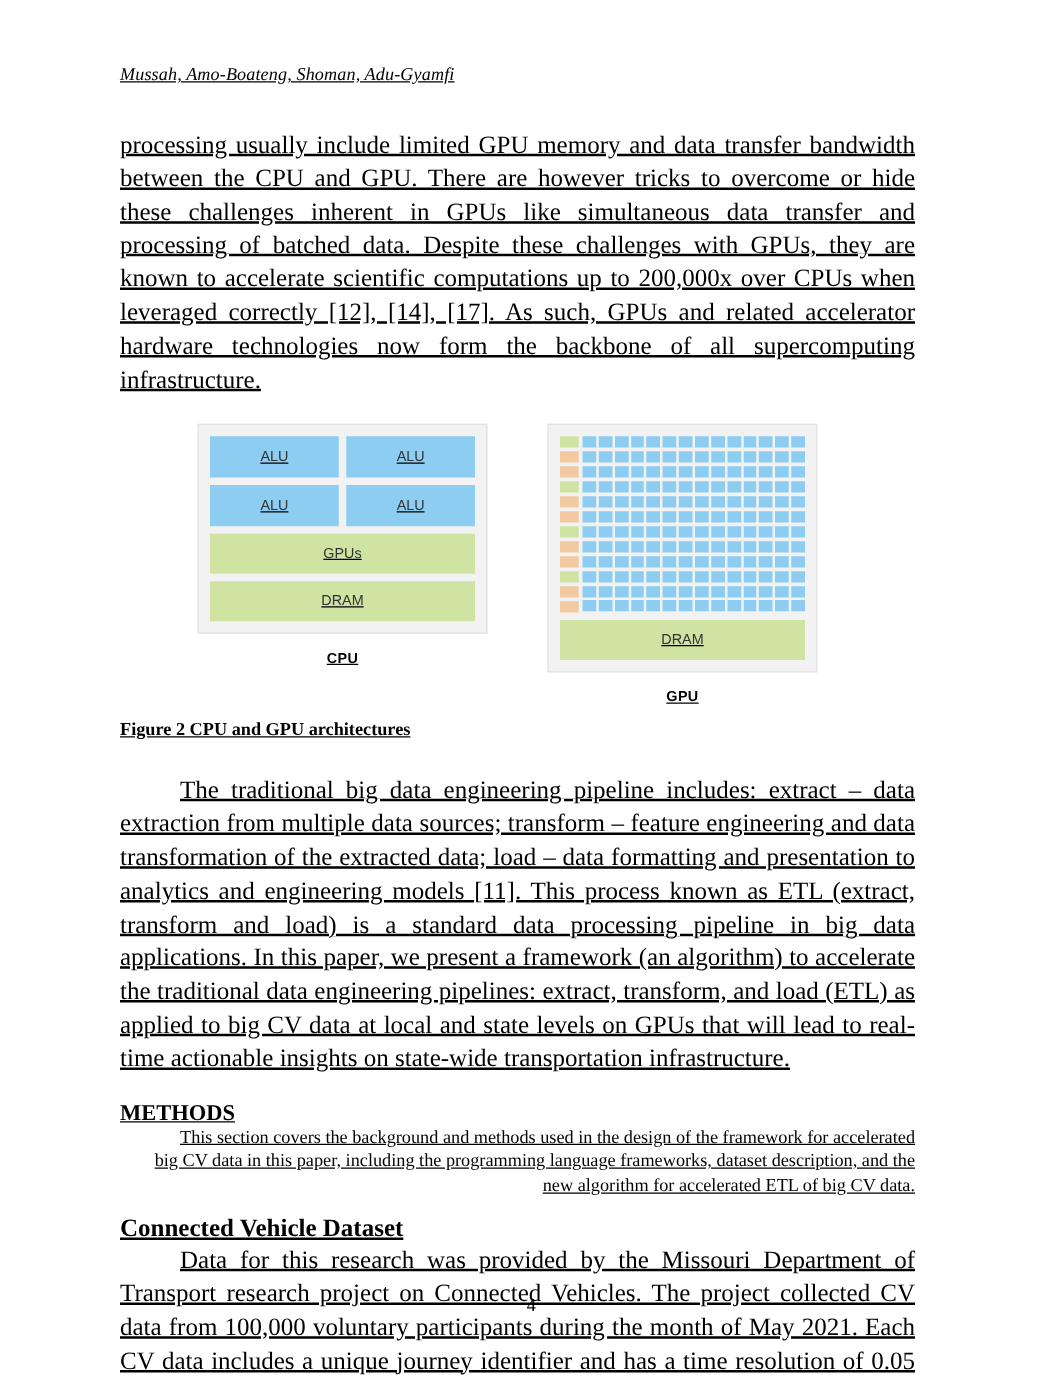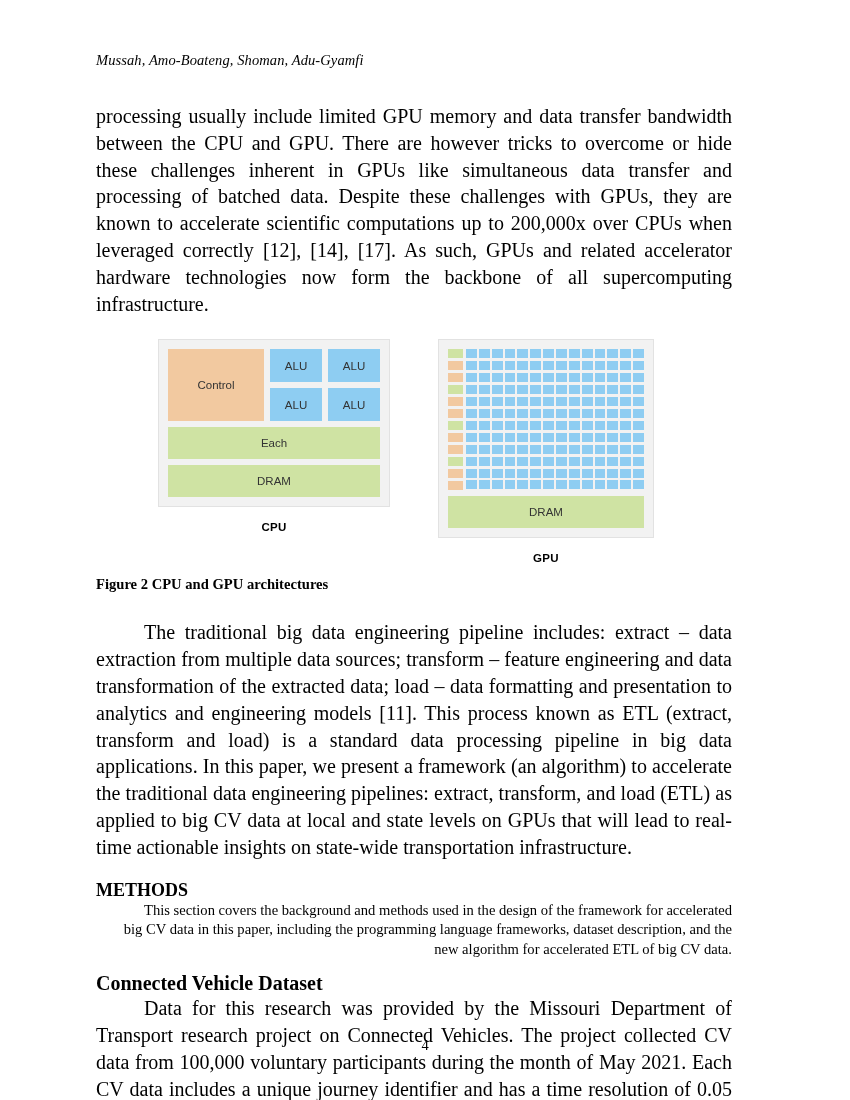--- a/index.html
+++ b/index.html
@@ -13,20 +13,21 @@
     font-family: "Liberation Serif", serif;
     color: #000000;
     position: relative;
   }
   .page {
     position: relative;
     width: 828px;
     height: 1100px;
     box-sizing: border-box;
     padding: 48px 96px 40px 96px;
+    text-decoration: underline;
   }
   .running-head {
     font-style: italic;
     font-size: 14.5px;
     margin-top: 4px;
     margin-bottom: 34px;
     letter-spacing: 0.1px;
   }
   p.body-text {
     font-size: 20px;
@@ -199,29 +200,28 @@
 
   <div class="running-head">Mussah, Amo-Boateng, Shoman, Adu-Gyamfi</div>
 
   <p class="body-text">processing usually include limited GPU memory and data transfer bandwidth between the CPU and GPU. There are however tricks to overcome or hide these challenges inherent in GPUs like simultaneous data transfer and processing of batched data. Despite these challenges with GPUs, they are known to accelerate scientific computations up to 200,000x over CPUs when leveraged correctly [12], [14], [17]. As such, GPUs and related accelerator hardware technologies now form the backbone of all supercomputing infrastructure.</p>
 
   <div class="figure-row">
 
     <div class="fig-block">
       <div class="cpu-diagram">
         <div class="cpu-top">
-          <div class="control-box">Control</div>
           <div class="alu-grid">
             <div class="alu-box">ALU</div>
             <div class="alu-box">ALU</div>
             <div class="alu-box">ALU</div>
             <div class="alu-box">ALU</div>
           </div>
         </div>
-        <div class="greenbar">Each</div>
+        <div class="greenbar">GPUs</div>
         <div class="greenbar">DRAM</div>
       </div>
       <div class="fig-caption-label">CPU</div>
     </div>
 
     <div class="fig-block">
       <div class="gpu-diagram">
         <div class="gpu-core-area">
           <div class="gpu-col-ctrl" id="gpu-ctrl-col">
               <div class="ctrl-cell green"></div>

